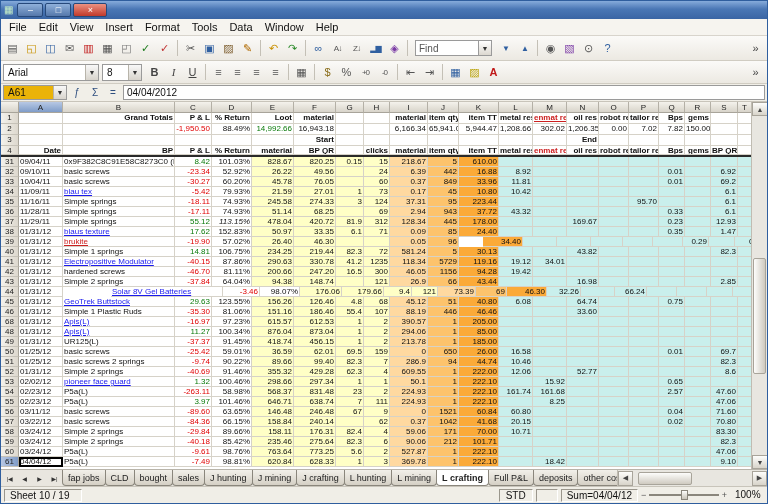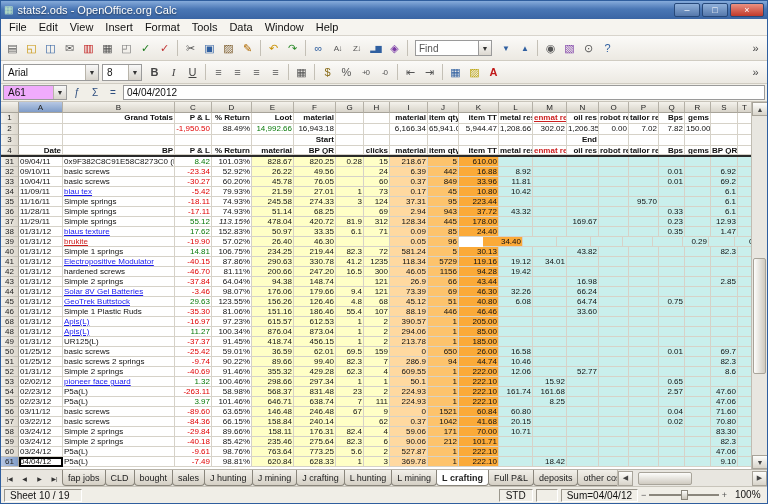--- a/index.html
+++ b/index.html
@@ -30,21 +30,21 @@
 .spacer{flex:1}
 .findwrap{display:flex;align-items:center;margin:0 4px}
 .findbox{width:64px;height:16px;font-size:10px;border:1px solid #9a9a9a;padding:0 3px;color:#555;font-family:inherit;background:#fff}
 .fdrop{font-size:7px;width:13px;height:16px;border:1px solid #9a9a9a;border-left:none;background:linear-gradient(#fff,#dcd8d0);display:inline-flex;align-items:center;justify-content:center;color:#333}
 .combo{height:17px;background:#fff;border:1px solid #9a9a9a;display:inline-flex;align-items:center;font-size:10px;padding-left:4px;margin-right:3px;color:#111}
 .fontcombo{width:96px}
 .sizecombo{width:40px}
 .ca2{margin-left:auto;width:13px;height:100%;background:linear-gradient(#f8f8f8,#d8d4cc);border-left:1px solid #b8b4aa;font-size:7px;display:inline-flex;align-items:center;justify-content:center;color:#333}
 
 .fbar{height:18px;background:#f1efe8;border-bottom:1px solid #c8c4ba;display:flex;align-items:center;padding:1px 2px;gap:2px;flex:none}
-.namebox{width:64px;height:15px;background:#f0abfc;border:1px solid #9a9a9a;font-size:10px;display:flex;align-items:center;padding-left:4px;color:#111}
+.namebox{width:64px;height:15px;background:#eab308;border:1px solid #9a9a9a;font-size:10px;display:flex;align-items:center;padding-left:4px;color:#111}
 .fbtn{width:16px;height:15px;font-size:10px;display:inline-flex;align-items:center;justify-content:center;color:#2f4f7f}
 .finput{flex:1;height:15px;border:1px solid #9a9a9a;font-size:10px;padding:0 3px;font-family:inherit;color:#111;background:#fff}
 
 .sheetwrap{display:flex;flex:1;overflow:hidden;background:#fff}
 #grid{flex:1;overflow:hidden;background:#fff}
 .hrow{display:flex;height:11px}
 .corner{width:18px;flex:none;background:linear-gradient(#f4f2ec,#d8d4ca);border-right:1px solid #a8a49a;border-bottom:1px solid #a8a49a}
 .ch{height:11px;flex:none;font-size:8px;text-align:center;line-height:11px;background:linear-gradient(#f4f2ec,#d8d4ca);border-right:1px solid #b4b0a6;border-bottom:1px solid #a8a49a;color:#222}
 .ch.sel{background:linear-gradient(#b7c8e4,#7f9cc8)}
 .trow,.drow{display:flex}
@@ -94,21 +94,20 @@
 .ztrack{flex:1;height:2px;background:#8a867c;position:relative}
 .zthumb{position:absolute;left:46%;top:-4px;width:7px;height:10px;background:linear-gradient(#fdfdfb,#c8c3b8);border:1px solid #8a867c}
 .zl{border:none;width:34px;text-align:left}
 </style>
 </head>
 <body>
 
 <div class="win">
   <div class="titlebar">
     <span class="appicon">▦</span>
-    <span class="title">stats2.ods - OpenOffice.org Calc</span>
     <span class="winbtns">
       <span class="wb">–</span>
       <span class="wb">□</span>
       <span class="wb close">×</span>
     </span>
   </div>
 
   <div class="menubar" id="menubar">
       <span class="mi">File</span>
       <span class="mi">Edit</span>
@@ -331,21 +330,21 @@
           <div class="tc ac b" style="width: 14px;"></div>
         </div>
         <div class="drow">
           <div class="rh">31</div>
           <div class="dc al" style="width: 44px;">09/04/11</div>
           <div class="dc al" style="width: 112px;">0x9F382C8C91E58C8273C0 (L)(L)</div>
           <div class="dc ar pos" style="width: 37px;">8.42</div>
           <div class="dc ar" style="width: 40px;">101.03%</div>
           <div class="dc ar y" style="width: 42px;">828.67</div>
           <div class="dc ar y" style="width: 42px;">820.25</div>
-          <div class="dc ar y" style="width: 28px;">0.28</div>
+          <div class="dc ar y" style="width: 28px;">0.15</div>
           <div class="dc ar y" style="width: 26px;">15</div>
           <div class="dc ar o1" style="width: 38px;">218.67</div>
           <div class="dc ar o2" style="width: 31px;">5</div>
           <div class="dc ar o3" style="width: 40px;">610.00</div>
           <div class="dc ar cy" style="width: 34px;"></div>
           <div class="dc ar cy" style="width: 34px;"></div>
           <div class="dc ar cy" style="width: 32px;"></div>
           <div class="dc ar cy" style="width: 30px;"></div>
           <div class="dc ar cy" style="width: 30px;"></div>
           <div class="dc ar cy" style="width: 26px;"></div>
@@ -625,21 +624,21 @@
           <div class="dc ar cy" style="width: 30px;"></div>
           <div class="dc ar cy" style="width: 30px;"></div>
           <div class="dc ar cy" style="width: 26px;"></div>
           <div class="dc ar cy" style="width: 26px;"></div>
           <div class="dc ar cy" style="width: 27px;">2.85</div>
           <div class="dc ar cy" style="width: 14px;"></div>
         </div>
         <div class="drow">
           <div class="rh">44</div>
           <div class="dc al" style="width: 44px;">01/31/12</div>
-          <div class="dc al lb" style="width: 112px;">Solar 8V Gel Batteries</div>
+          <div class="dc al lb" style="width: 112px; margin-left: 48px;">Solar 8V Gel Batteries</div>
           <div class="dc ar neg" style="width: 37px;">-3.46</div>
           <div class="dc ar" style="width: 40px;">98.07%</div>
           <div class="dc ar y" style="width: 42px;">176.06</div>
           <div class="dc ar y" style="width: 42px;">179.66</div>
           <div class="dc ar y" style="width: 28px;">9.4</div>
           <div class="dc ar y" style="width: 26px;">121</div>
           <div class="dc ar o1" style="width: 38px;">73.39</div>
           <div class="dc ar o2" style="width: 31px;">69</div>
           <div class="dc ar o3" style="width: 40px;">46.30</div>
           <div class="dc ar cy" style="width: 34px;">32.26</div>

